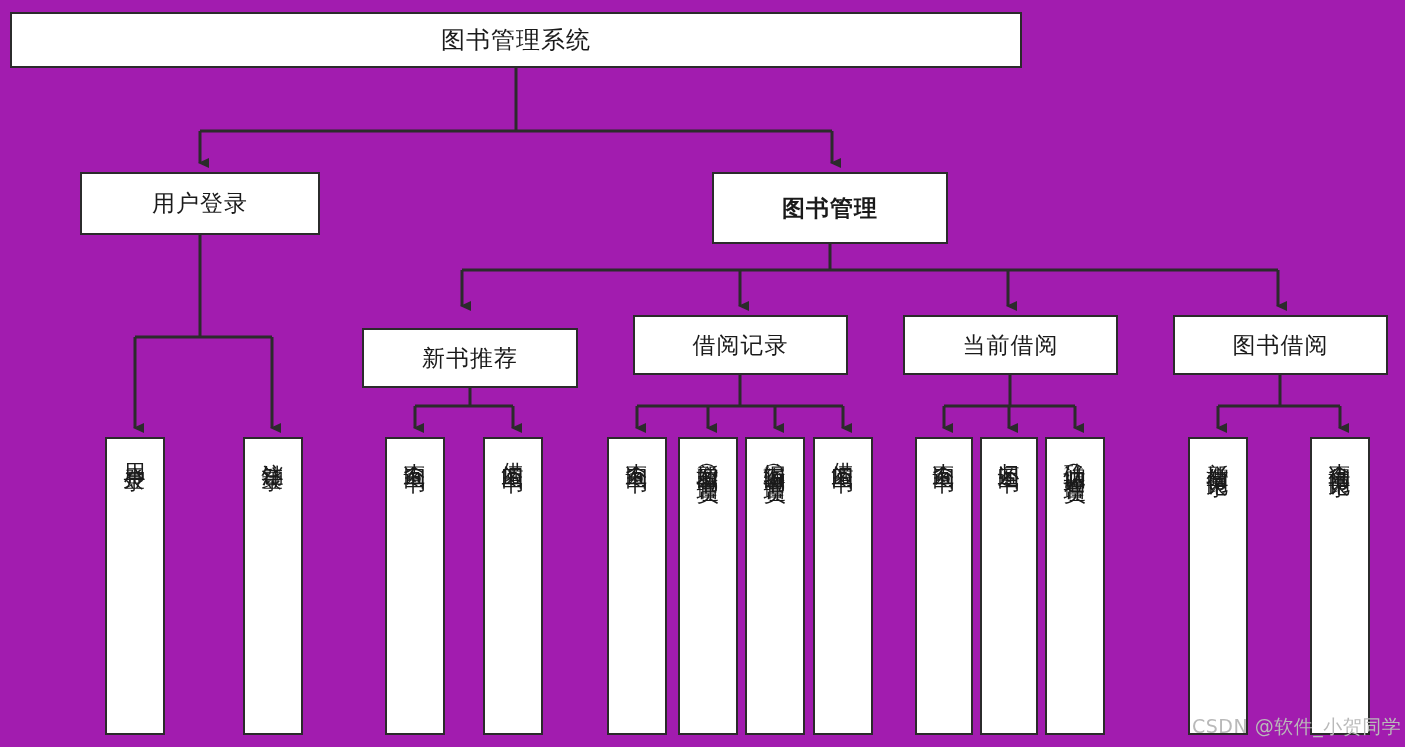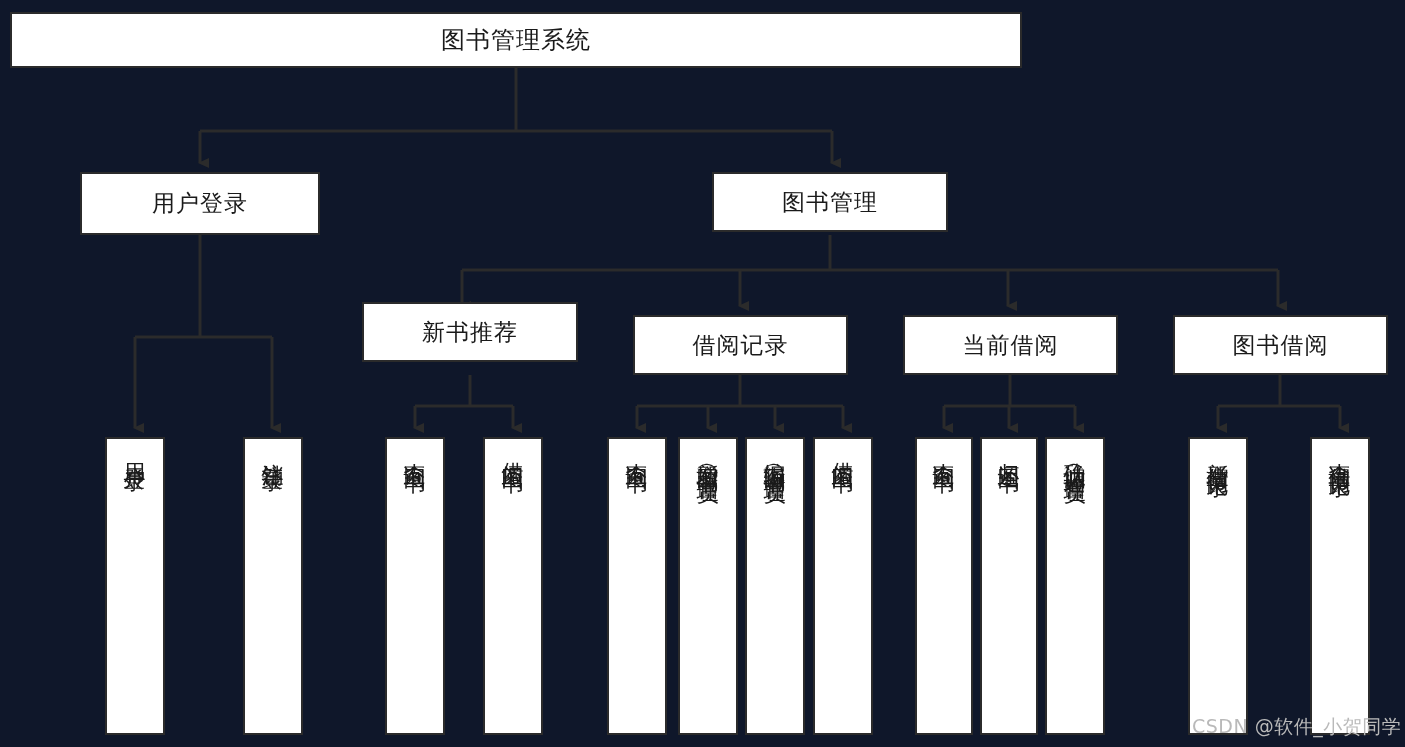--- a/index.html
+++ b/index.html
@@ -7,21 +7,21 @@
     padding: 0;
     background: #ffffff;
   }
   body {
     font-family: "DejaVu Sans", "Liberation Sans", sans-serif;
   }
   #canvas {
     position: relative;
     width: 1405px;
     height: 747px;
-    background: #0f172a;
+    background: #a21caf;
     overflow: hidden;
   }
   svg#wires {
     position: absolute;
     left: 0;
     top: 0;
     width: 1405px;
     height: 747px;
   }
   .node {
@@ -121,25 +121,25 @@
     </g>
   </svg>
 
   <div class="node root" style="left:10px; top:12px; width:1012px; height:56px;">
     <span class="node-label">图书管理系统</span>
   </div>
 
   <div class="node branch" style="left:80px; top:172px; width:240px; height:63px;">
     <span class="node-label">用户登录</span>
   </div>
-  <div class="node branch" style="left:712px; top:172px; width:236px; height:60px;">
+  <div class="node branch" style="left:712px; top:172px; width:236px; height:72px;font-weight:bold;">
     <span class="node-label">图书管理</span>
   </div>
 
-  <div class="node branch" style="left:362px; top:302px; width:216px; height:60px;">
+  <div class="node branch" style="left:362px; top:328px; width:216px; height:60px;">
     <span class="node-label">新书推荐</span>
   </div>
   <div class="node branch" style="left:633px; top:315px; width:215px; height:60px;">
     <span class="node-label">借阅记录</span>
   </div>
   <div class="node branch" style="left:903px; top:315px; width:215px; height:60px;">
     <span class="node-label">当前借阅</span>
   </div>
   <div class="node branch" style="left:1173px; top:315px; width:215px; height:60px;">
     <span class="node-label">图书借阅</span>

